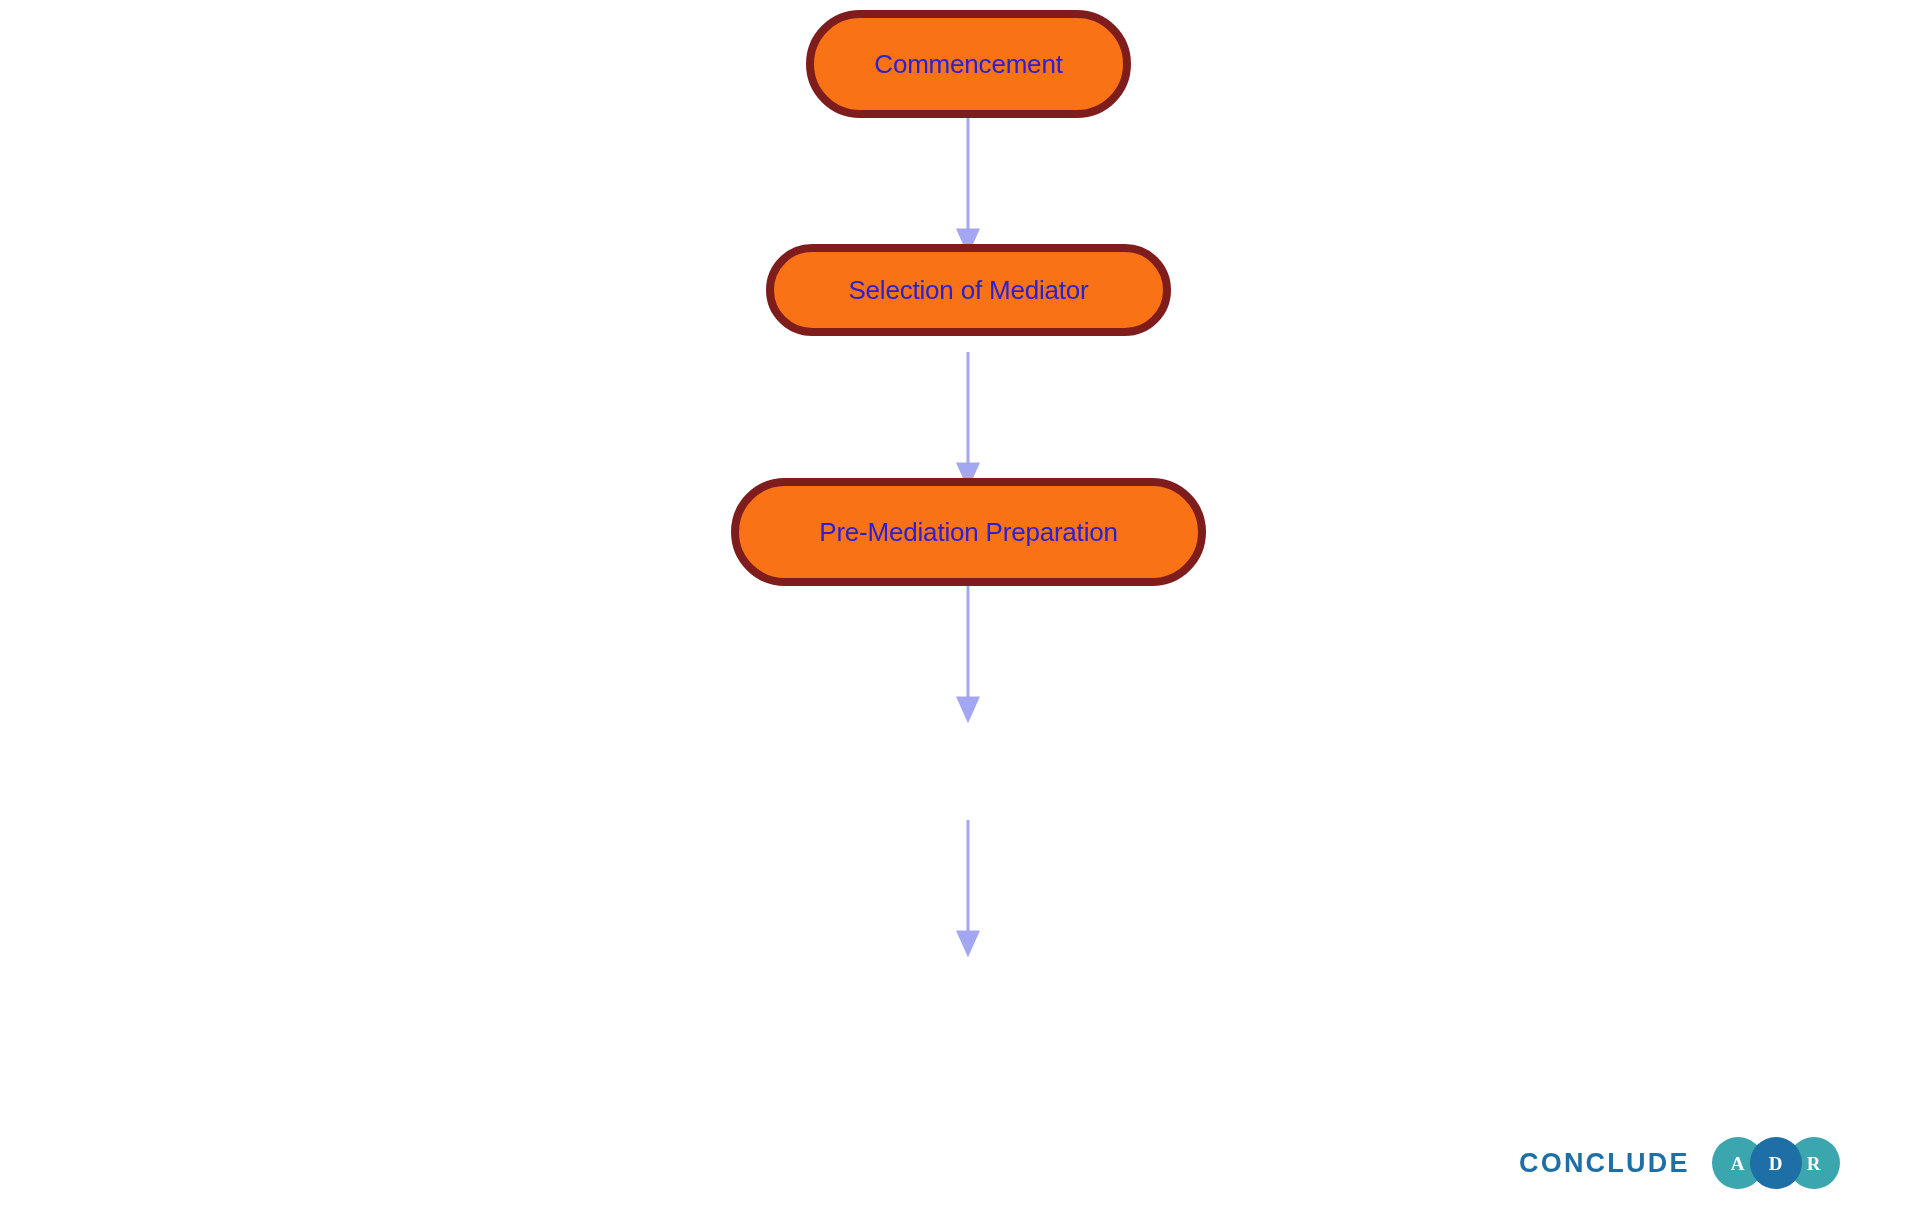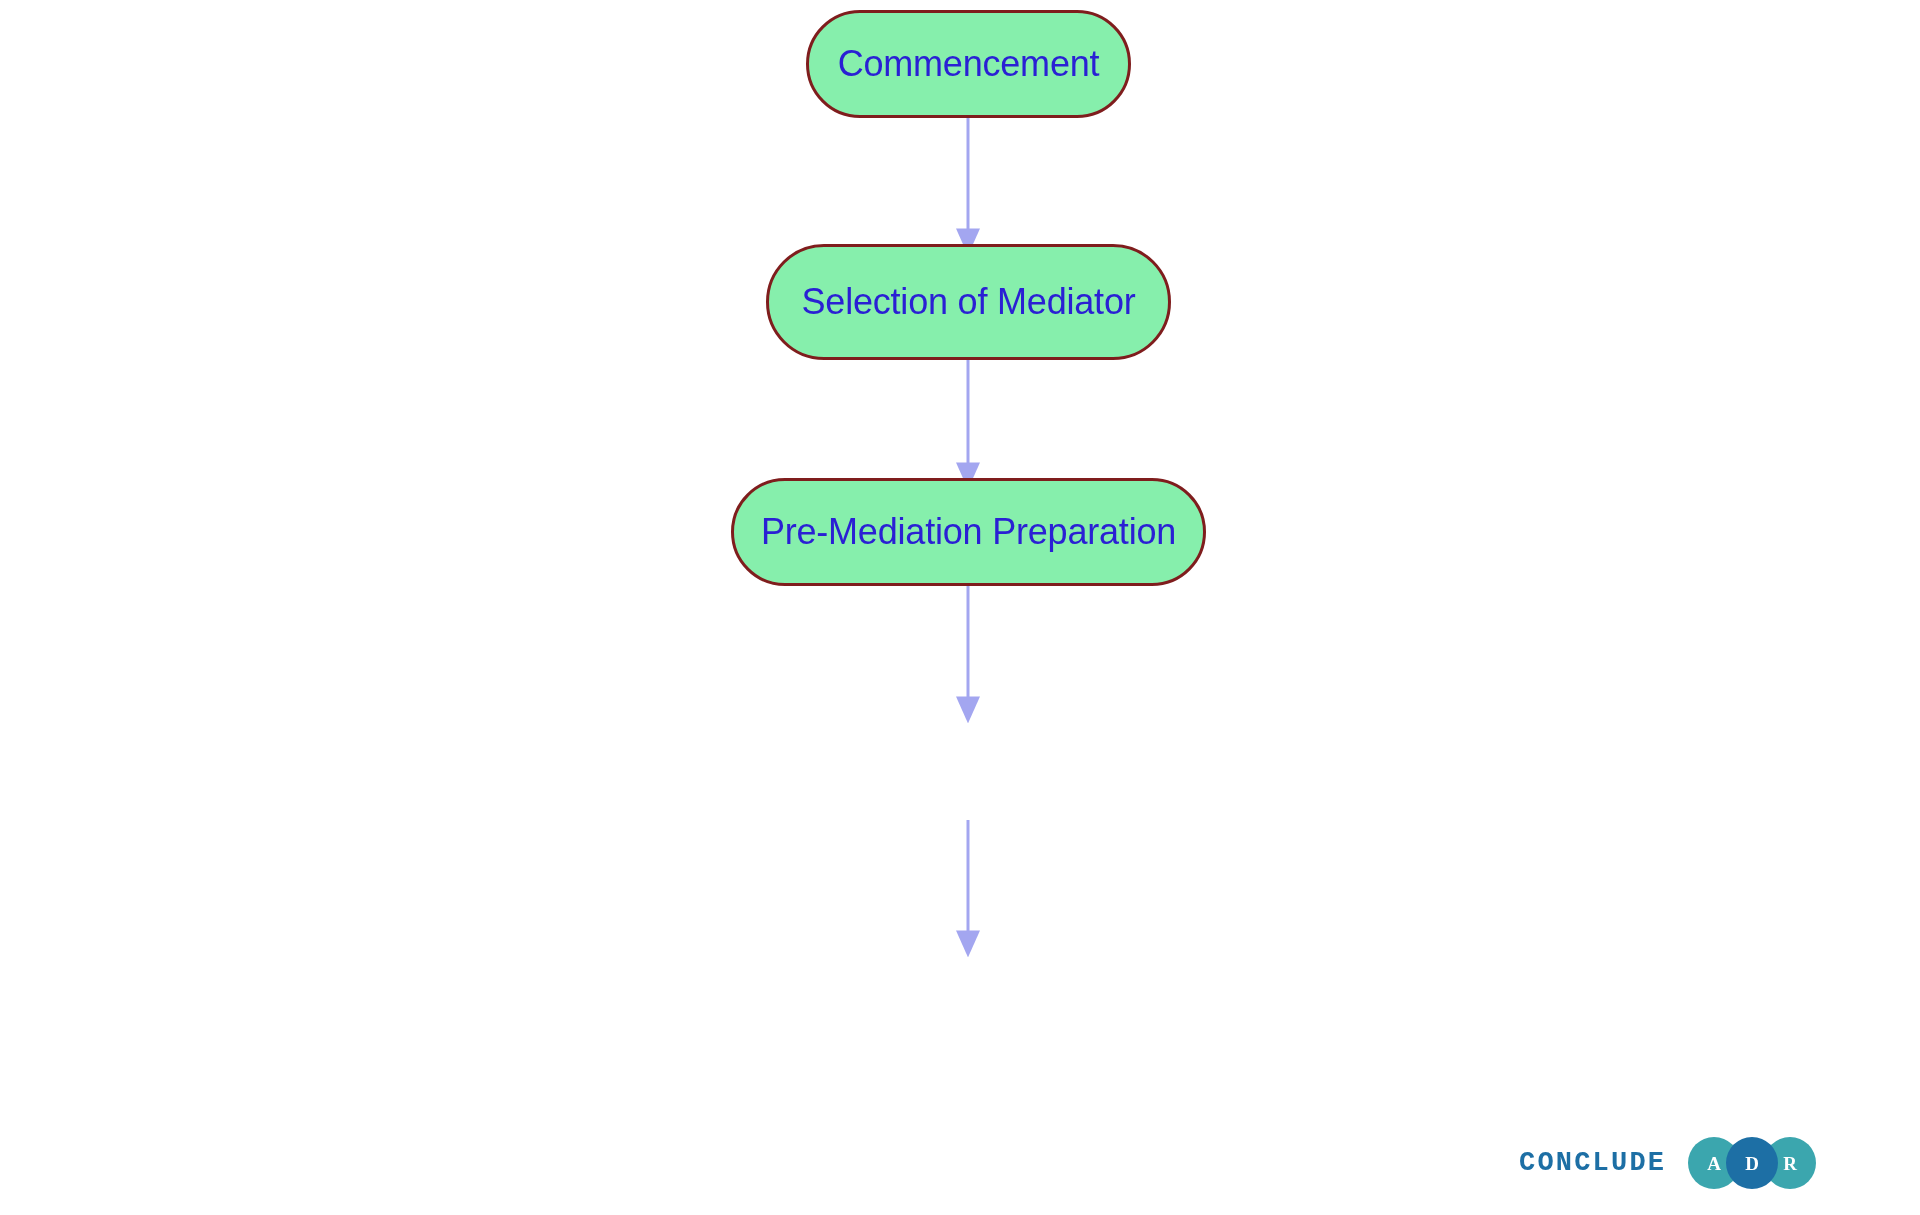--- a/index.html
+++ b/index.html
@@ -21,37 +21,37 @@
     left: 0;
     top: 0;
     width: 1920px;
     height: 1215px;
   }
 
   
   .flow-node {
     position: absolute;
     box-sizing: border-box;
-    background: #86efac;
-    border: 3px solid #7f1d1d;
+    background: #f97316;
+    border: 8px solid #7f1d1d;
     border-radius: 60px;
     display: flex;
     align-items: center;
     justify-content: center;
     color: #2a20d4;
     font-family: "Liberation Sans", sans-serif;
-    font-size: 36px;
+    font-size: 26px;
     font-weight: 400;
     letter-spacing: -0.2px;
     white-space: nowrap;
     user-select: none;
   }
 
   .node-commencement      { left: 806px;  top: 10px;   width: 325px; height: 108px; }
-  .node-selection         { left: 766px;  top: 244px;  width: 405px; height: 116px; }
+  .node-selection         { left: 766px;  top: 244px;  width: 405px; height: 92px; }
   .node-preparation       { left: 731px;  top: 478px;  width: 475px; height: 108px; justify-content: center; }
   .node-session           { left: 791px;  top: 712px;  width: 355px; height: 108px; }
   .node-resolution        { left: 841px;  top: 946px;  width: 255px; height: 108px; }
 
   
   #connector-layer {
     position: absolute;
     left: 0;
     top: 0;
     width: 1920px;
@@ -63,21 +63,21 @@
   #brand-logo {
     position: absolute;
     left: 1519px;
     top: 1137px;
     display: flex;
     align-items: center;
     gap: 22px;
     user-select: none;
   }
   #brand-wordmark {
-    font-family: Liberation Mono, monospace;
+    font-family: Liberation Sans, sans-serif;
     font-size: 27px;
     font-weight: 700;
     letter-spacing: 2.2px;
     color: #1d6fa5;
     line-height: 1;
   }
   #brand-circles {
     position: relative;
     width: 128px;
     height: 52px;

